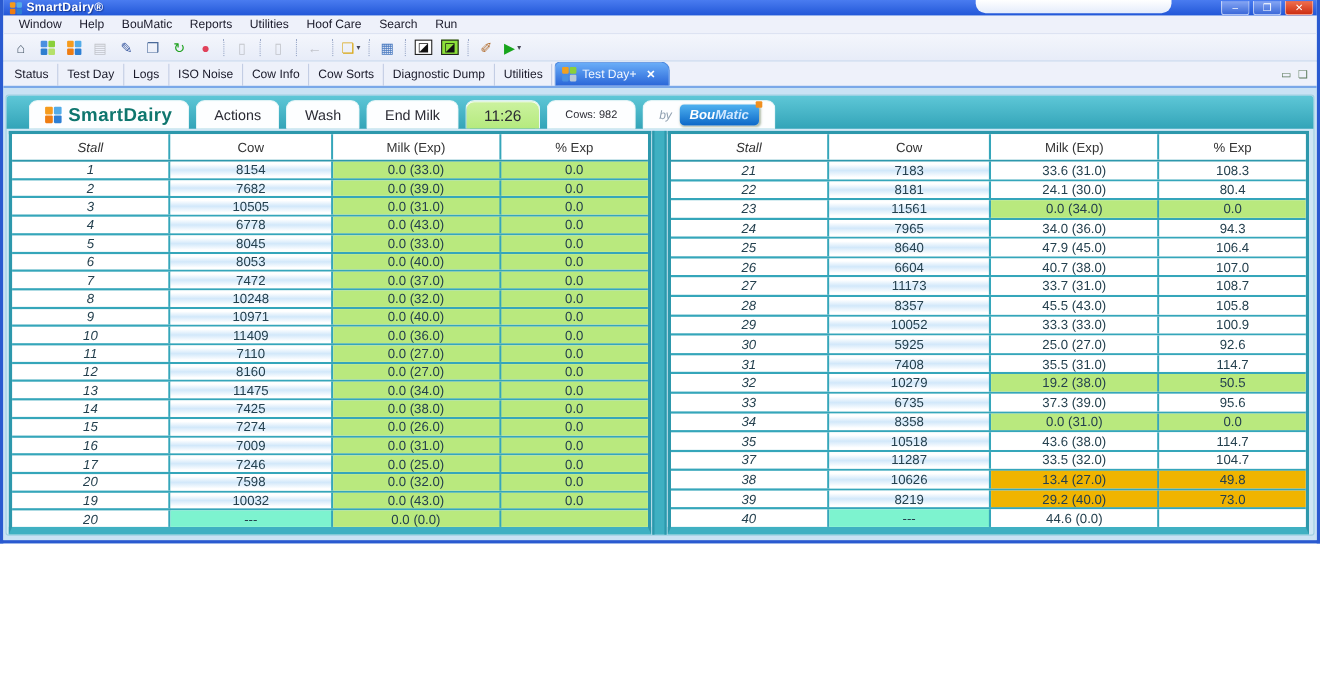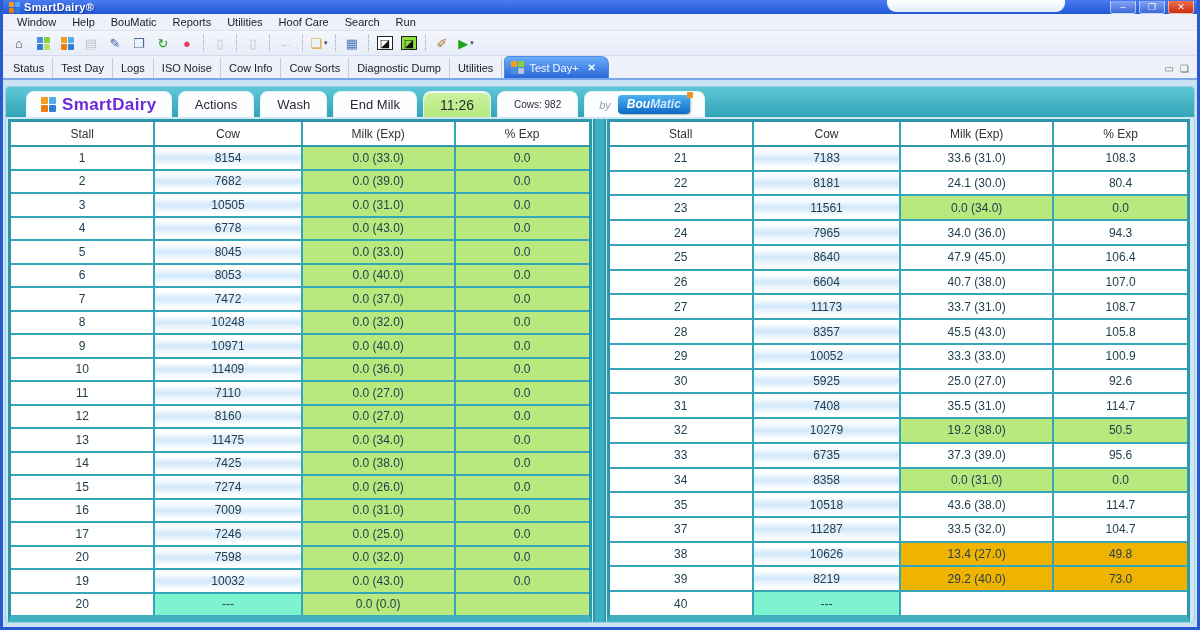--- a/index.html
+++ b/index.html
@@ -1,18 +1,18 @@
 <!DOCTYPE html>
 <html><head>
 <meta charset="utf-8">
 <style>
   * { margin:0; padding:0; box-sizing:border-box; }
   html,body { width:1200px; height:630px; overflow:hidden;
     font-family:"Liberation Sans", sans-serif; }
-  .window { width:1200px; height:630px; display:flex; flex-direction:column;
+  .window { width:1200px; height:494px; display:flex; flex-direction:column;
     background:#c9e2f4; border-left:3px solid #2a5ad0; border-right:3px solid #2a5ad0;
     border-bottom:3px solid #2a5ad0; }
 
   
   .titlebar { height:14px; flex:0 0 14px; background:linear-gradient(180deg,#4a7cf0,#2257d8);
     display:flex; align-items:flex-end; position:relative; padding-left:4px; }
   .title-icon { display:inline-grid; grid-template-columns:5px 5px; grid-gap:1px; margin:0 4px 1px 2px; }
   .title-icon span { width:5px; height:5px; border-radius:1px; }
   .title-text { color:#fff; font-weight:bold; font-size:11px; line-height:13px;
     text-shadow:1px 1px 1px #1a3a90; letter-spacing:.3px; }
@@ -60,21 +60,21 @@
     border:1px solid #9fd0e2; border-radius:3px; }
 
   
   .strip { flex:0 0 30px; background:linear-gradient(180deg,#5ec7d7,#33a4b8);
     border-radius:3px 3px 0 0; display:flex; align-items:flex-end; padding:0 0 0 20px; }
   .ptab { height:26px; background:#fdfeff; border:1px solid #e8f6f8; border-bottom:none;
     border-radius:8px 8px 0 0; display:flex; align-items:center; justify-content:center;
     margin-right:6px; padding:0 16px; font-size:13px; color:#2a2a33;
     box-shadow:inset 0 1px 0 #fff; cursor:default; }
   .ptab.brand { padding:0 14px; gap:6px; }
-  .brand-text { font-size:17px; font-weight:600; color:#6d28d9; letter-spacing:.4px; }
+  .brand-text { font-size:17px; font-weight:600; color:#0f766e; letter-spacing:.4px; }
   .brand-logo { display:inline-grid; grid-template-columns:7px 7px; grid-gap:1px; }
   .brand-logo span { width:7px; height:7px; border-radius:1px; }
   .ptab.time { background:linear-gradient(180deg,#ccf2a0,#b5ea7e); font-size:14px; }
   .ptab.info { font-size:10px; }
   .ptab.bou { gap:7px; padding:0 14px; }
   .by-text { font-size:11px; font-style:italic; color:#90a0b0; }
   .bou-box { position:relative; background:linear-gradient(180deg,#4fb2f0,#0d68c8);
     border-radius:4px; padding:2px 9px 3px; font-size:12px; font-weight:bold; font-style:italic;
     box-shadow:1px 1px 2px rgba(60,90,40,.4); }
   .bou-box .b1 { color:#ffffff; } .bou-box .b2 { color:#cfe8ff; }
@@ -85,21 +85,21 @@
   .ptable { flex:1; display:flex; flex-direction:column; background:#fff;
     border:3px solid #2d98ac; border-bottom:7px solid #3fb0c2; }
   .tdivider { flex:0 0 13px; background:#3fb0c2; border-left:2px solid #2d98ac;
     border-right:2px solid #2d98ac; margin:0 1px; }
   .trow { flex:1; display:flex; border-bottom:2px solid #35a6ba; }
   .trow:last-child { border-bottom:none; }
   .trow.thead { flex:0 0 25px; border-bottom:2px solid #2d98ac; }
   .tcell { display:flex; align-items:center; justify-content:center; font-size:12px;
     color:#24404e; border-right:2px solid #35a6ba; overflow:hidden; white-space:nowrap; }
   .tcell:last-child { border-right:none; }
-  .c0 { flex:0 0 25%; } .c1 { flex:0 0 25.5%; } .c2 { flex:0 0 26.5%; } .c3 { flex:1; }
+  .c0 { flex:0 0 25%;font-style:italic; } .c1 { flex:0 0 25.5%; } .c2 { flex:0 0 26.5%; } .c3 { flex:1; }
   .thead .tcell { color:#333; background:#fff; }
   .cow-grad { background:linear-gradient(180deg,#ffffff 0%,#ffffff 15%,#d2e8fa 50%,#ffffff 88%); }
   .hl-green { background:#b9e97e; }
   .hl-orange { background:#f0b400; }
   .hl-white { background:#ffffff; }
   .cow-aqua { background:#7df3cf; }
 </style>
 </head>
 <body>
 
@@ -507,20 +507,21 @@
             </div>
             <div class="trow">
               <div class="tcell c0">39</div>
               <div class="tcell c1 cow-grad">8219</div>
               <div class="tcell c2 hl-orange">29.2 (40.0)</div>
               <div class="tcell c3 hl-orange">73.0</div>
             </div>
             <div class="trow">
               <div class="tcell c0">40</div>
               <div class="tcell c1 cow-aqua">---</div>
+              <div class="tcell c2 hl-white">44.6 (0.0)</div>
               <div class="tcell c3 hl-white"></div>
             </div>
           </div>
       </div>
 
     </div>
   </div>
 </div>
 
 </body></html>

